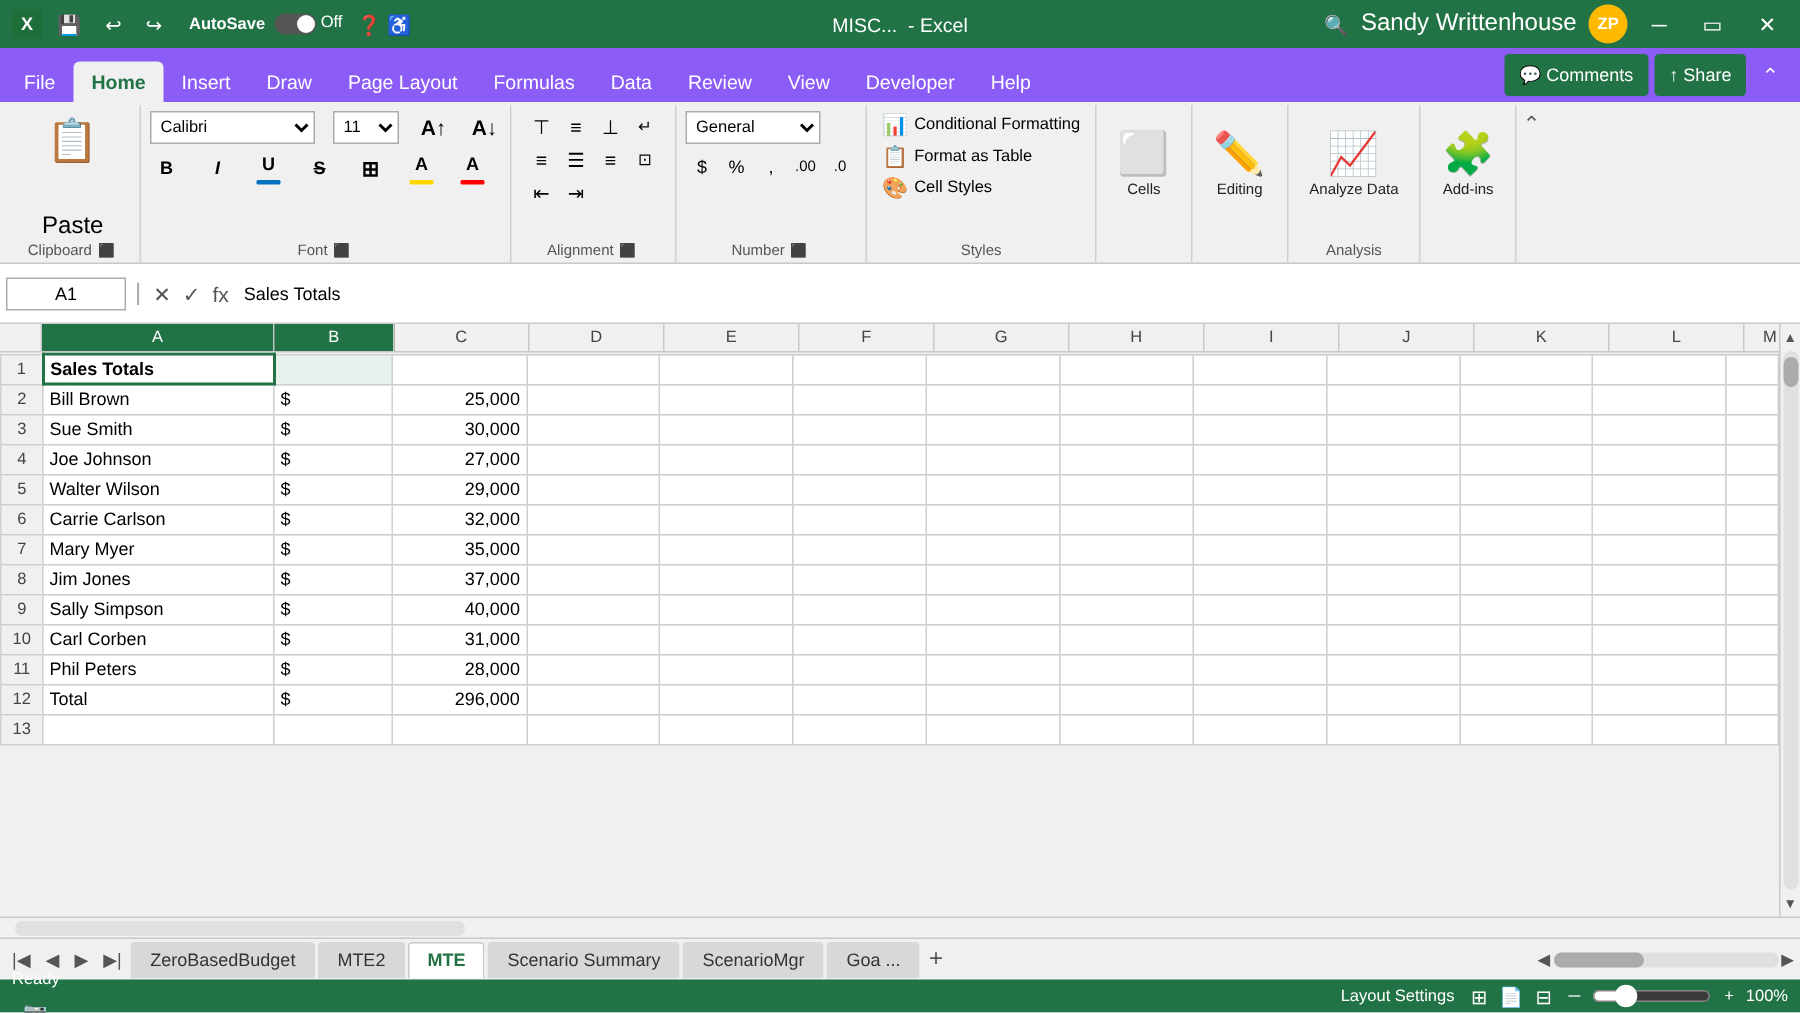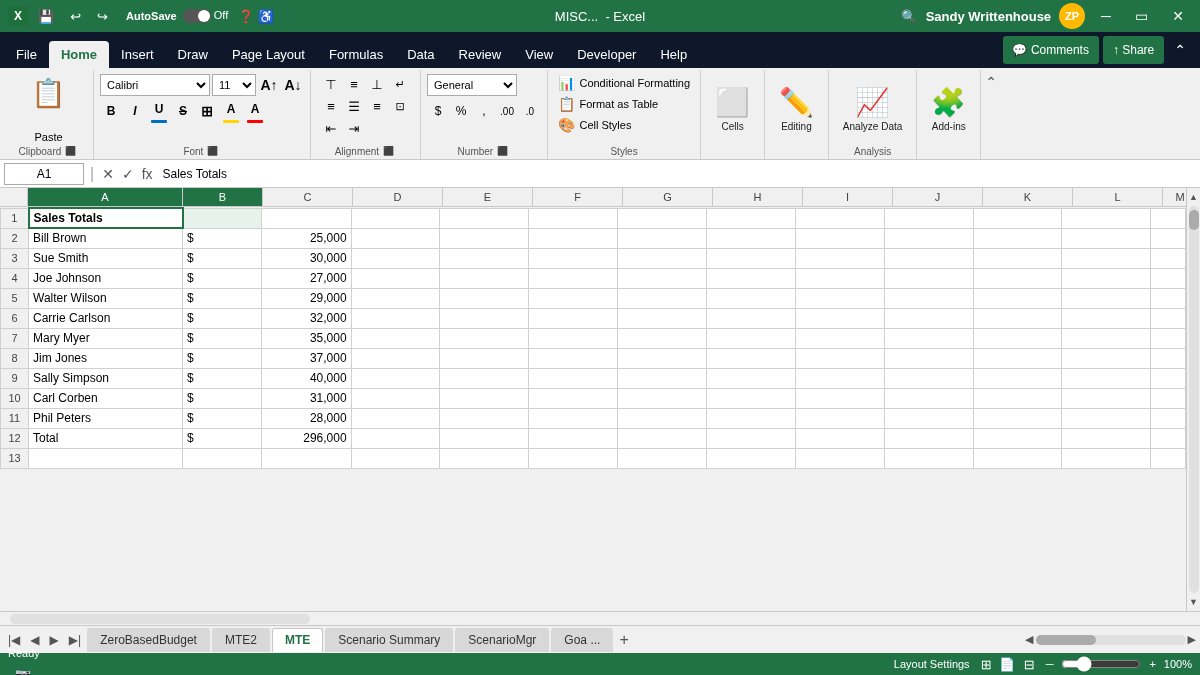--- a/index.html
+++ b/index.html
@@ -16,21 +16,21 @@
       justify-content: space-between;
     }
     .title-bar-left { display: flex; align-items: center; gap: 4px; }
     .title-bar-center { position: absolute; left: 50%; transform: translateX(-50%); font-size: 13px; font-weight: 400; }
     .title-bar-right { display: flex; align-items: center; gap: 8px; margin-left: auto; }
     .wb-btn { background: none; border: none; color: white; cursor: pointer; font-size: 11px; padding: 2px 6px; border-radius: 3px; }
     .win-btn { background: none; border: none; color: white; cursor: pointer; font-size: 14px; padding: 0 8px; height: 32px; }
 
     
     .ribbon-tabs {
-      background: #0f172a;
+      background: #8b5cf6;
       display: flex;
       align-items: flex-end;
       padding: 0 4px;
       height: 36px;
     }
     .ribbon-tab {
       padding: 6px 12px;
       cursor: pointer;
       color: white;
       font-size: 13px;
@@ -106,21 +106,21 @@
       background: none;
       font-size: 11px;
       color: #222;
     }
 
     .font-controls {
       display: flex;
       flex-direction: column;
       gap: 2px;
     }
-    .font-row { display: flex; align-items: center; gap: 2px; }
+    .font-row { display: flex; align-items: flex-end; gap: 12px; }
     .font-select {
       height: 22px;
       font-size: 11px;
       border: 1px solid #ababab;
       background: white;
       padding: 0 2px;
       width: 110px;
       cursor: pointer;
     }
     .font-size-select {
@@ -240,21 +240,21 @@
       gap: 4px;
       height: 28px;
     }
 
     
     .formula-bar {
       background: white;
       border-bottom: 1px solid #c8c8c8;
       display: flex;
       align-items: center;
-      height: 28px;
+      height: 40px;
       padding: 0 4px;
       gap: 4px;
     }
     .cell-ref-box {
       width: 80px;
       height: 22px;
       border: 1px solid #ababab;
       font-size: 12px;
       padding: 0 4px;
       text-align: center;
@@ -510,21 +510,21 @@
 
       <span style="font-size:13px;margin-left:6px;cursor:pointer;">❓</span>
       <span style="font-size:13px;cursor:pointer;">♿</span>
     </div>
     <div class="title-bar-center">
       <span>MISC...</span>
       &nbsp;- Excel
     </div>
     <div class="title-bar-right">
       <span style="font-size:13px;cursor:pointer;">🔍</span>
-      <span style="font-size:13px;font-weight:bold;">Sandy Writtenhouse</span>
+      <span style="font-size:16px;">Sandy Writtenhouse</span>
       <div class="user-avatar">ZP</div>
       <button class="win-btn">─</button>
       <button class="win-btn">▭</button>
       <button class="win-btn close">✕</button>
     </div>
   </div>
 
   <div class="ribbon-tabs">
     <button class="ribbon-tab">File</button>
     <button class="ribbon-tab active">Home</button>
@@ -543,21 +543,21 @@
       <button class="wb-btn" style="font-size:14px;color:white;">⌃</button>
     </div>
   </div>
 
   <div class="ribbon">
 
     <div class="ribbon-group" style="min-width:90px;">
       <div class="ribbon-group-content">
         <div style="display:flex;flex-direction:column;align-items:center;">
           <button class="r-btn" style="font-size:28px;height:50px;">📋</button>
-          <div style="font-size:11px;margin-top:7px;text-align:center;">Paste</div>
+          <div style="font-size:16px;margin-top:18px;text-align:center;">Paste</div>
         </div>
       </div>
       <div class="ribbon-group-label-row">
         <span class="ribbon-group-label">Clipboard</span>
         <span class="ribbon-expand-btn">⬛</span>
       </div>
     </div>
 
     <div class="ribbon-group" style="min-width:165px;">
       <div class="ribbon-group-content">

